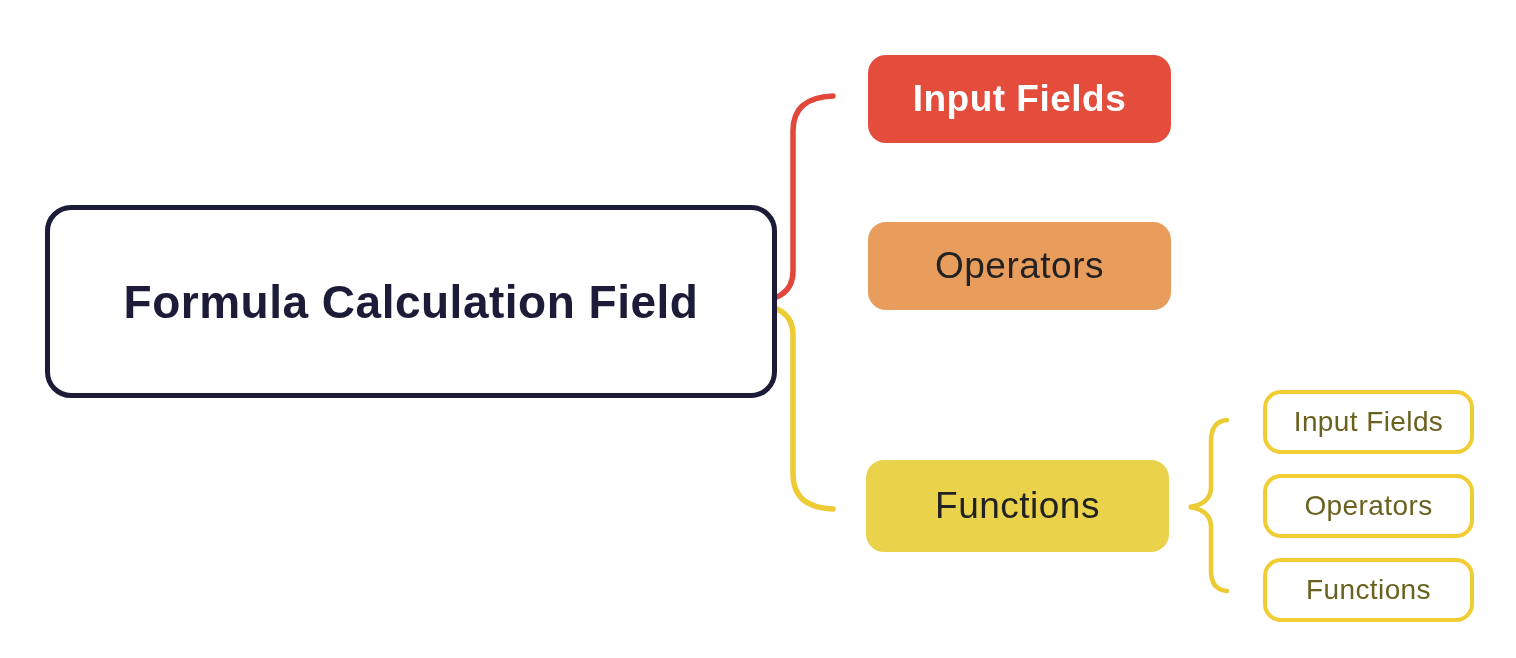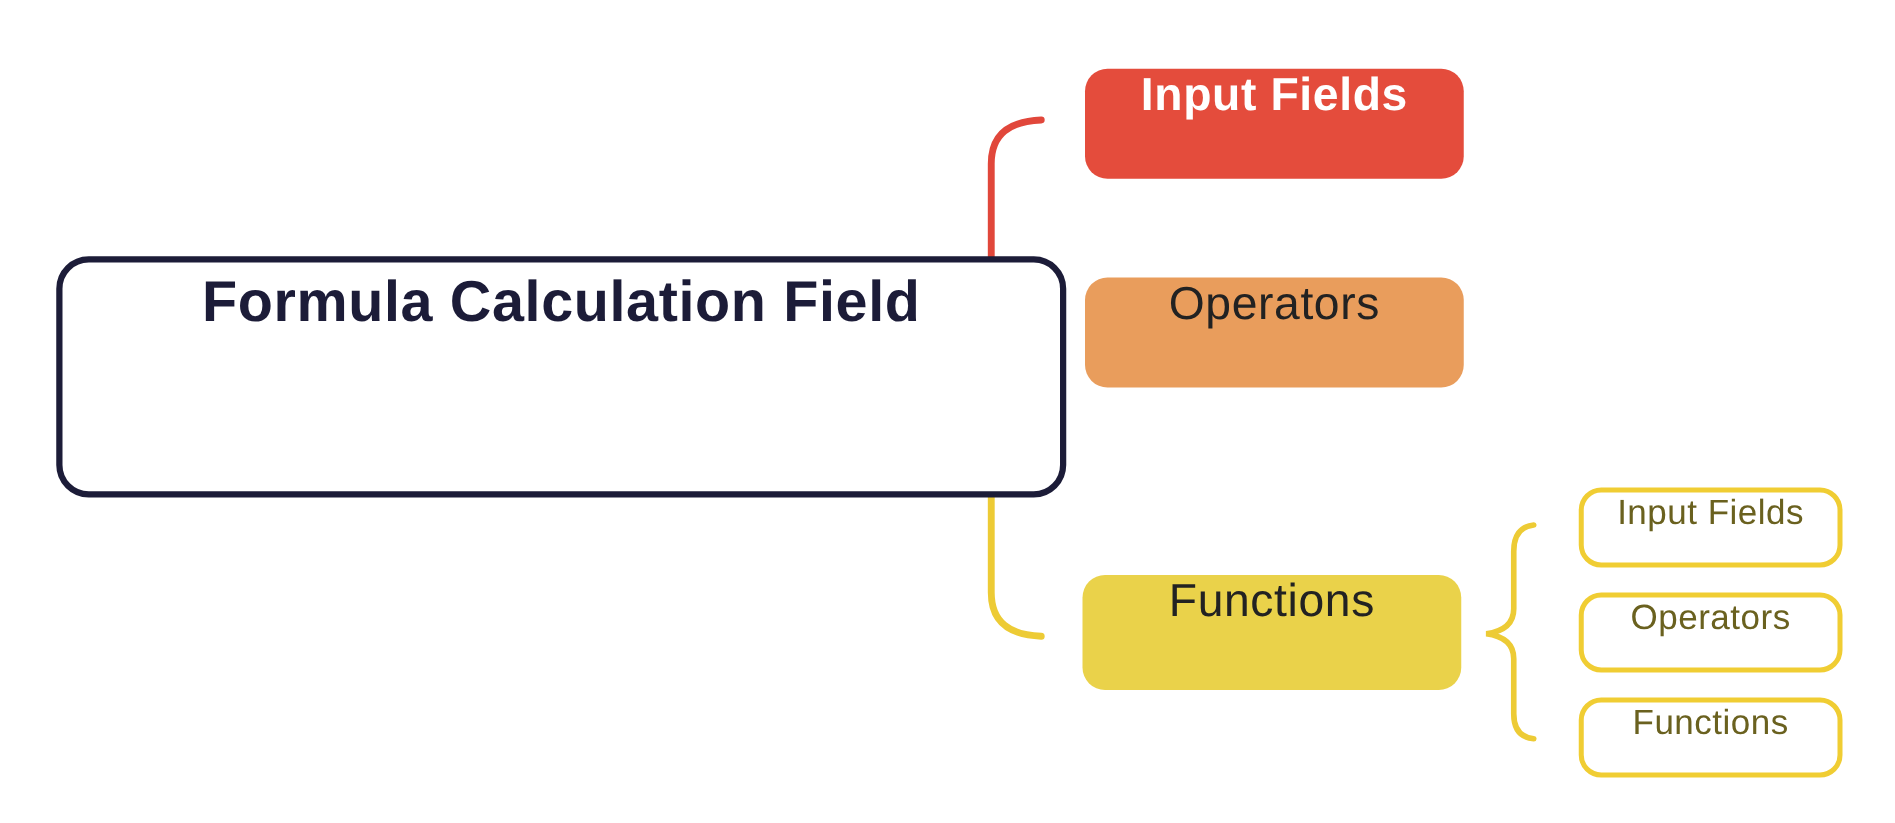--- a/index.html
+++ b/index.html
@@ -17,28 +17,28 @@
   .connectors {
     position: absolute;
     left: 0; top: 0;
     width: 1516px; height: 658px;
     pointer-events: none;
   }
 
   .node {
     position: absolute;
     display: flex;
-    align-items: flex-start;
+    align-items: center;
     justify-content: center;
     text-align: center;
   }
 
   .root-box {
     left: 45px; top: 205px;
-    width: 808px; height: 193px;
+    width: 732px; height: 193px;
     background: #ffffff;
     border: 5px solid #1C1C38;
     border-radius: 26px;
   }
   .root-box .label {
     font-size: 46px;
     font-weight: bold;
     line-height: 62px;
     color: #1C1C38;
     letter-spacing: 0.5px;

